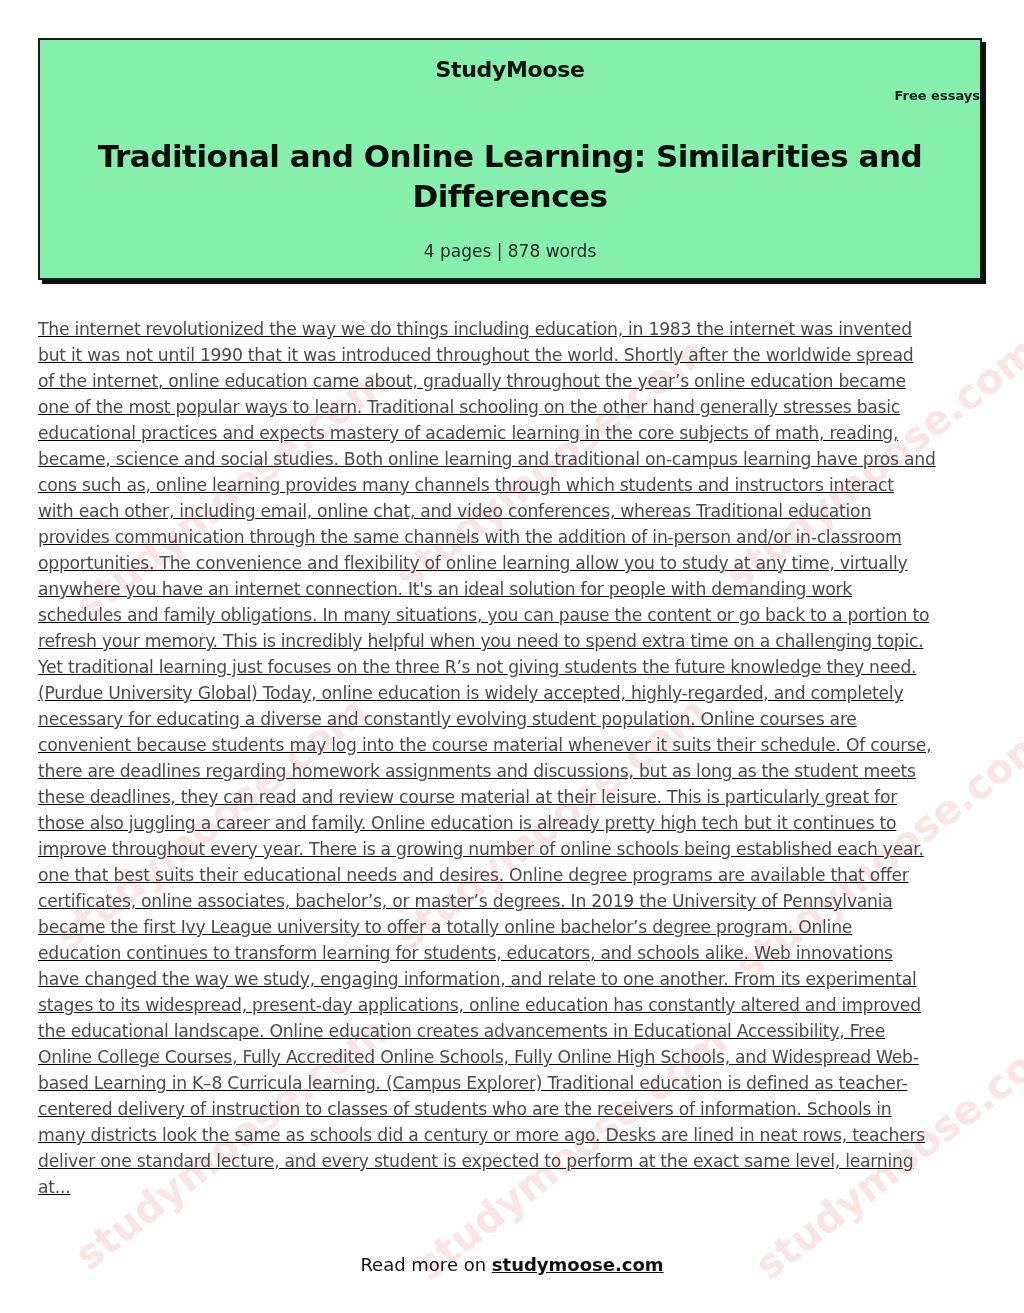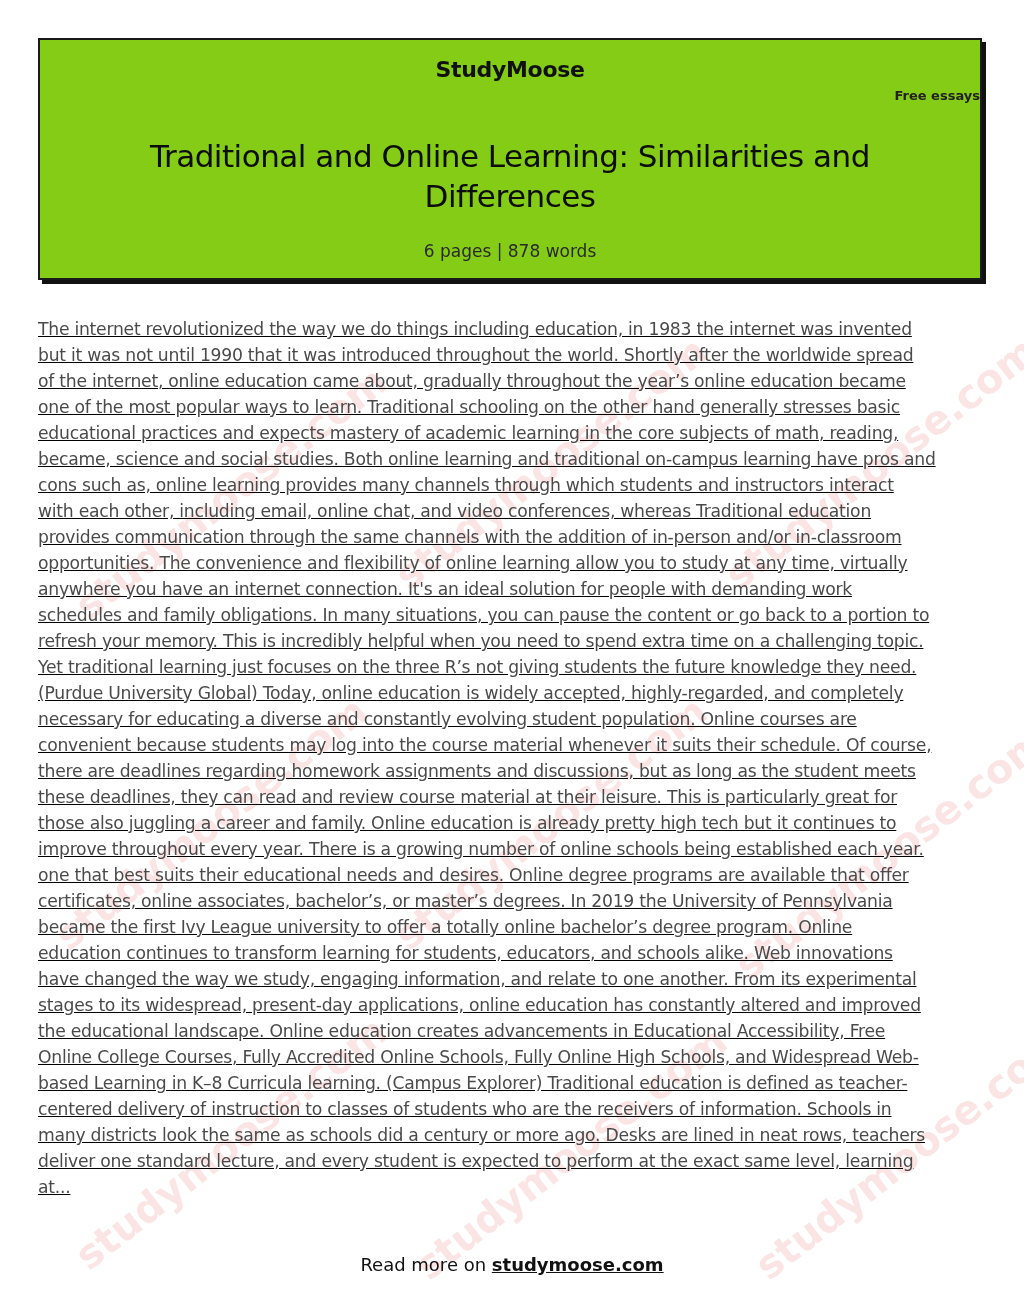--- a/index.html
+++ b/index.html
@@ -3,37 +3,37 @@
   <meta charset="utf-8">
   <style>
     html, body { margin: 0; padding: 0; }
     body {
       width: 1024px; height: 1313px; overflow: hidden; position: relative;
       background: #ffffff;
       font-family: "DejaVu Sans", "Liberation Sans", sans-serif;
     }
     .header-card {
       position: absolute; left: 38px; top: 38px; width: 944px; height: 242px;
-      background: #84cc16; border: 2px solid #1a1a1a;
+      background: #86efac; border: 2px solid #1a1a1a;
       box-shadow: 4px 4px 0 #111111;
       box-sizing: border-box; text-align: center;
     }
     .brand {
       position: absolute; left: 0; right: 0; top: 17px;
       font-family: "DejaVu Sans", sans-serif; font-weight: bold;
       font-size: 22px; letter-spacing: -0.3px; color: #111111;
     }
     .tagline {
       position: absolute; left: 0; right: 0; top: 48px;
       font-family: "DejaVu Sans", sans-serif; font-weight: bold;
       font-size: 13px; color: #222222; text-align: right;
     }
     .title {
       position: absolute; left: 50px; right: 50px; top: 96px;
-      font-family: "DejaVu Sans", sans-serif; font-weight: normal;
+      font-family: "DejaVu Sans", sans-serif; font-weight: bold;
       font-size: 31px; line-height: 40px; color: #0d0d0d;
       letter-spacing: -0.5px;
     }
     .meta {
       position: absolute; left: 0; right: 0; top: 201px;
       font-size: 17px; color: #2a2a2a;
     }
     .body {
       position: absolute; left: 38px; top: 316px; width: 960px; text-decoration: underline;
     }
@@ -57,21 +57,21 @@
       color: #111111; font-weight: bold; text-decoration: underline;
     }
   </style>
 </head>
 <body>
 
 <div class="header-card">
   <div class="brand">StudyMoose</div>
   <div class="tagline">Free essays</div>
   <div class="title">Traditional and Online Learning: Similarities and Differences</div>
-  <div class="meta">6 pages | 878 words</div>
+  <div class="meta">4 pages | 878 words</div>
 </div>
 
 <div class="watermark" style="left:40px; top:470px;">studymoose.com</div>
 <div class="watermark" style="left:360px; top:440px;">studymoose.com</div>
 <div class="watermark" style="left:690px; top:440px;">studymoose.com</div>
 <div class="watermark" style="left:20px; top:800px;">studymoose.com</div>
 <div class="watermark" style="left:360px; top:800px;">studymoose.com</div>
 <div class="watermark" style="left:700px; top:830px;">studymoose.com</div>
 <div class="watermark" style="left:40px; top:1120px;">studymoose.com</div>
 <div class="watermark" style="left:380px; top:1130px;">studymoose.com</div>

